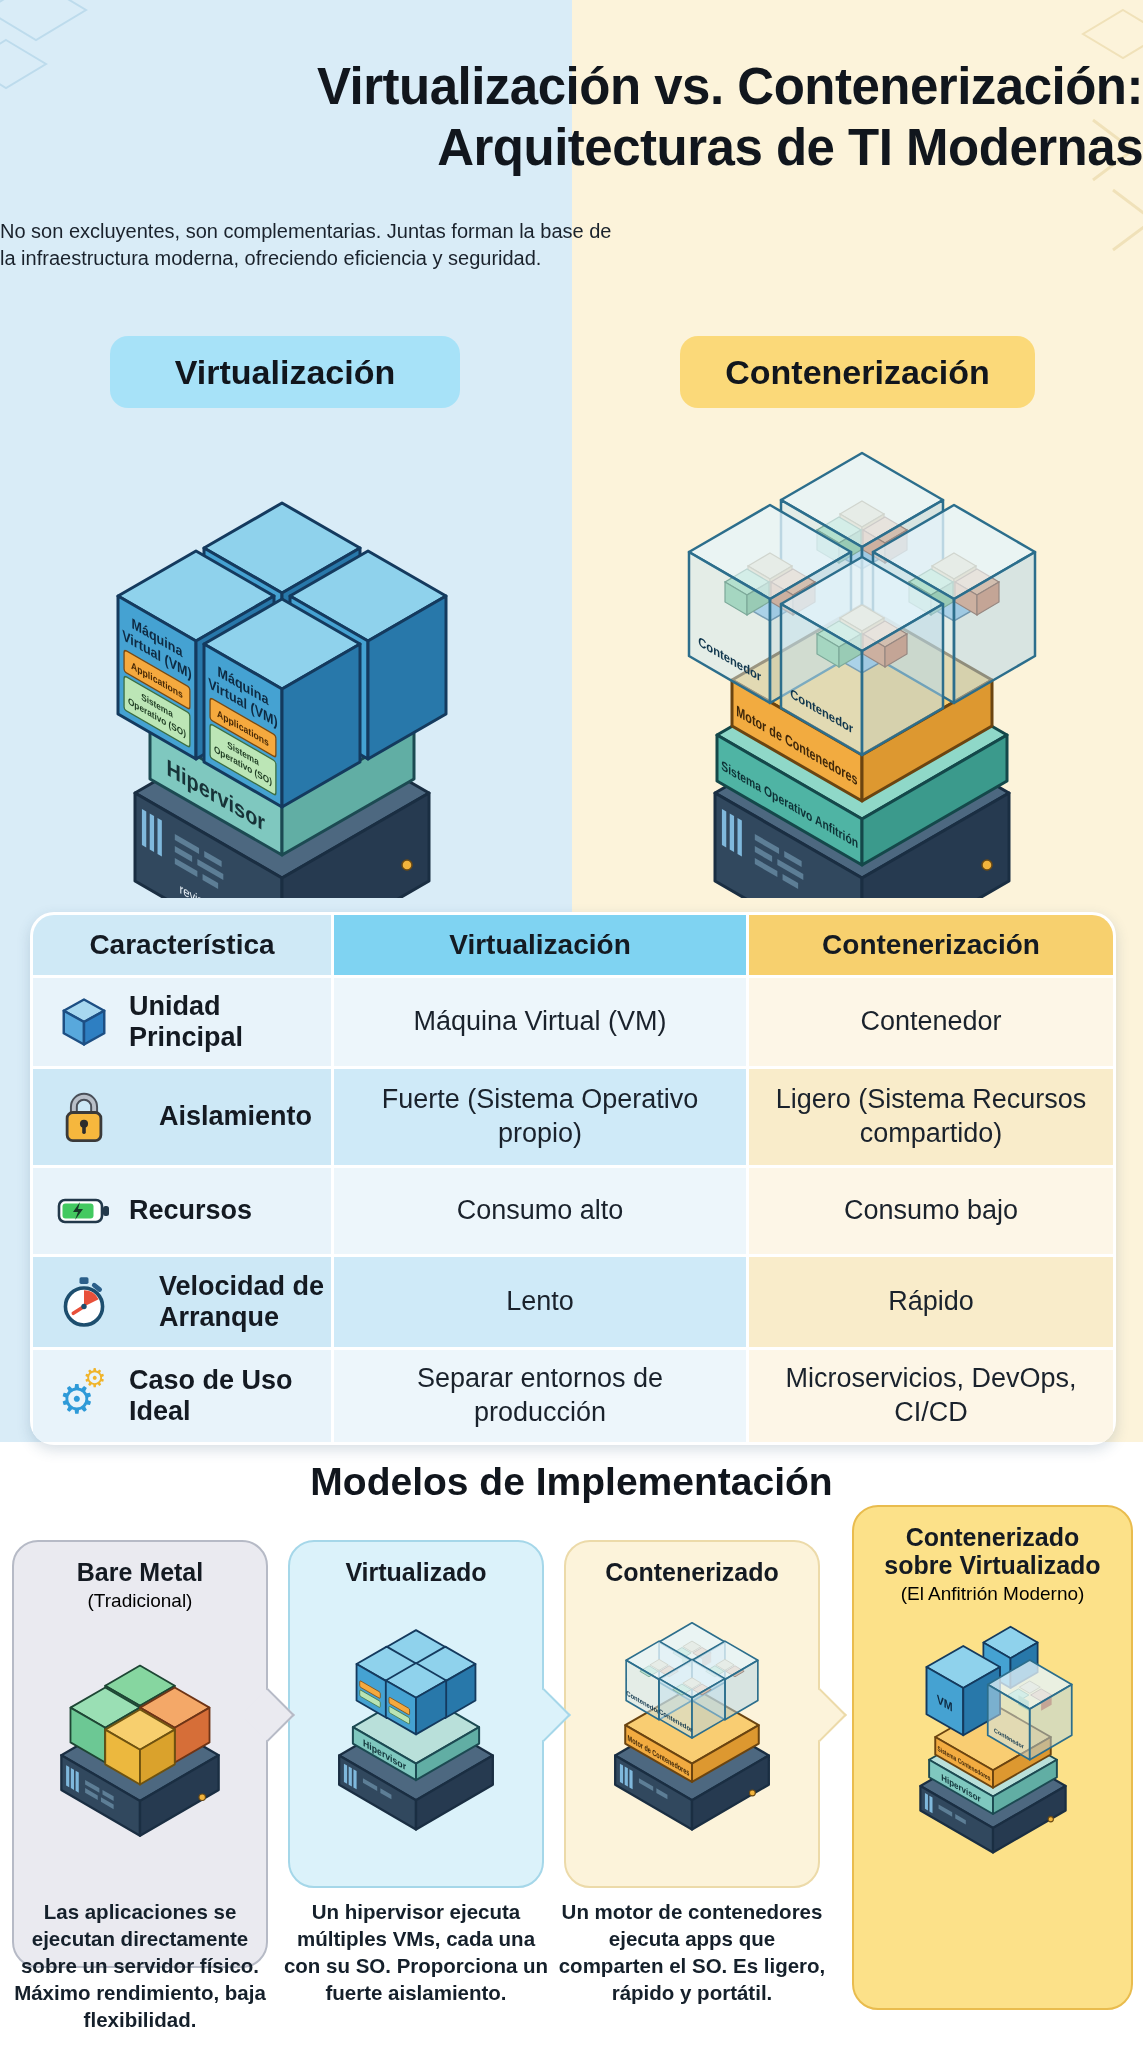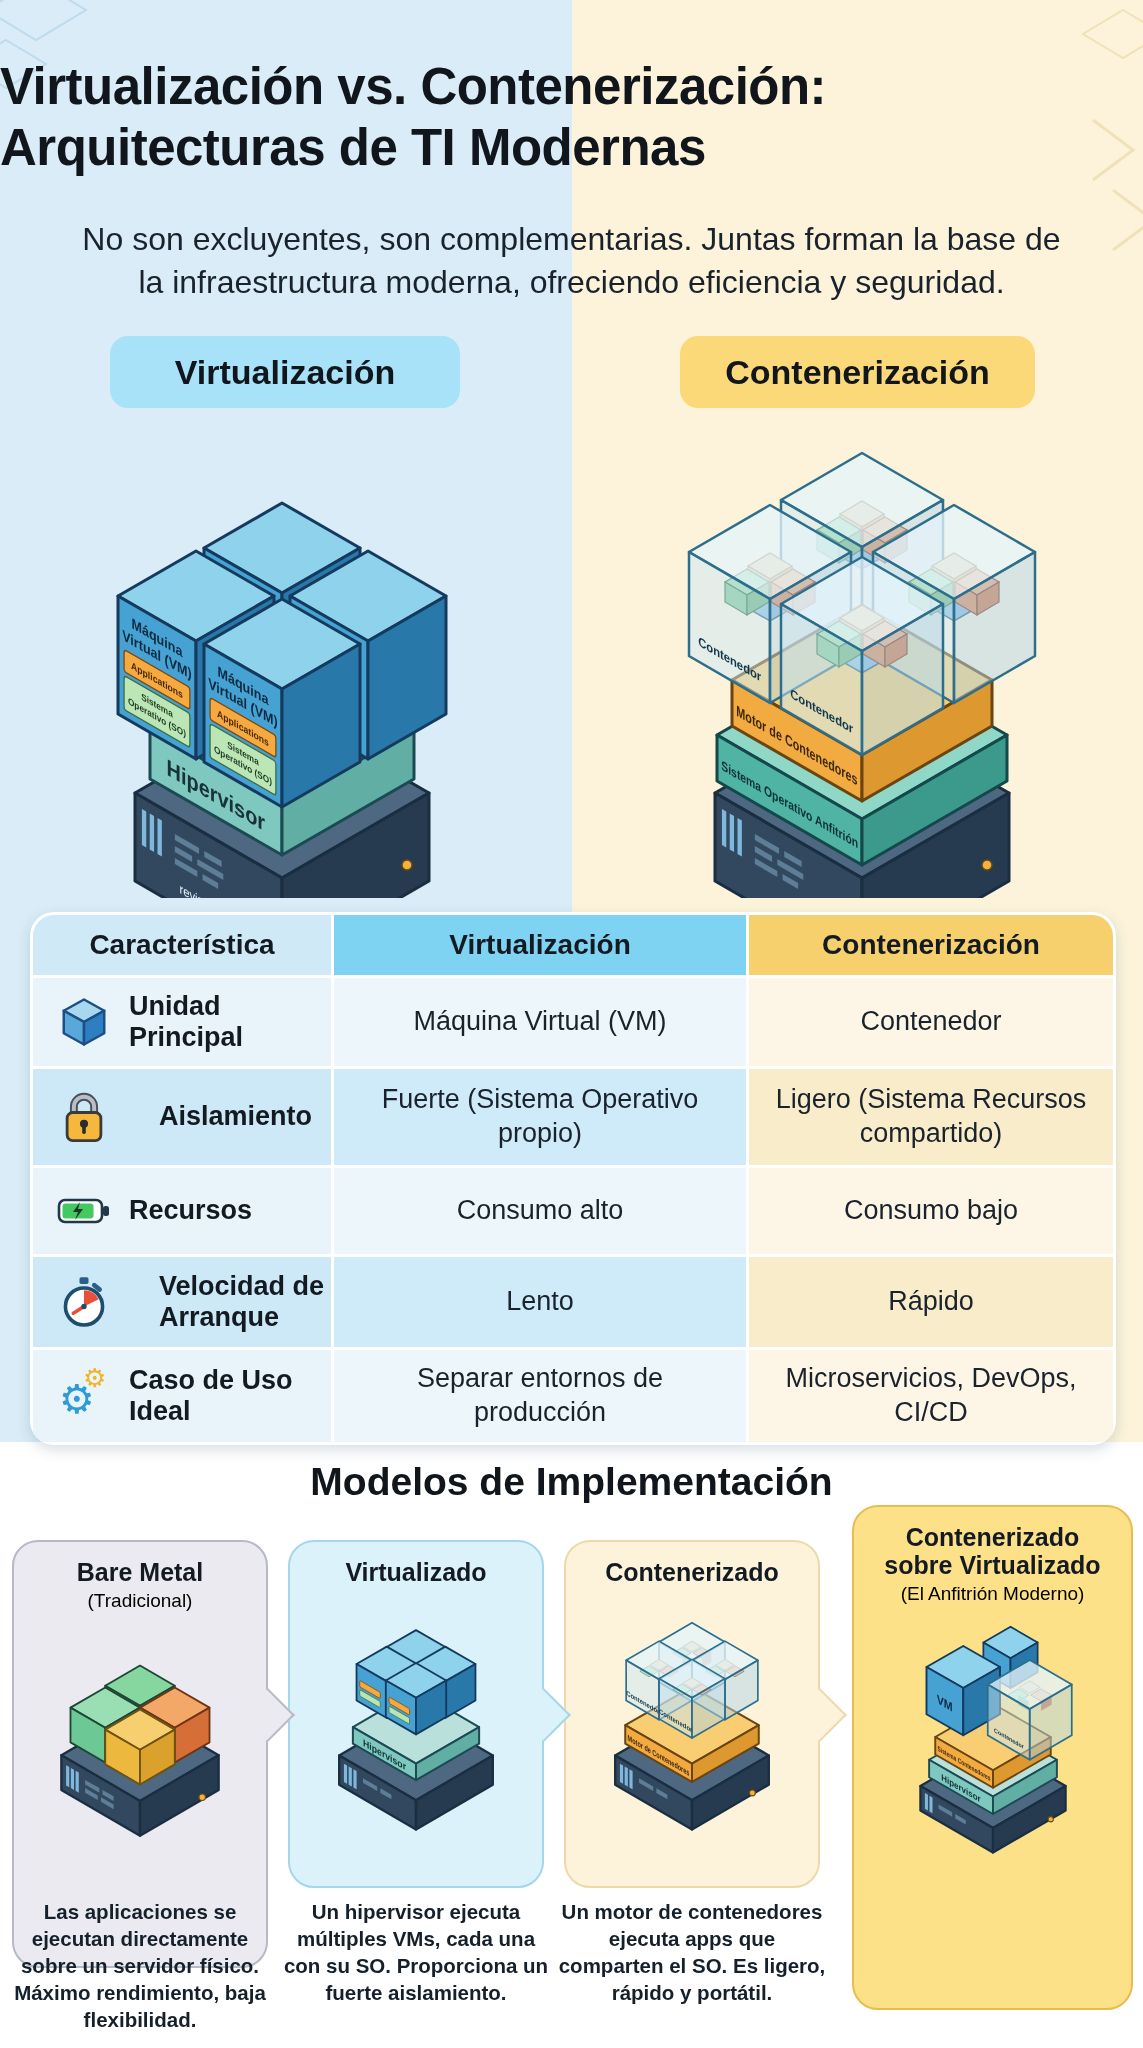--- a/index.html
+++ b/index.html
@@ -5,24 +5,24 @@
   html,body{margin:0;padding:0;}
   body{font-family:"Liberation Sans","DejaVu Sans",sans-serif;color:#15202b;}
   #page{position:relative;width:1143px;height:2048px;overflow:hidden;background:#ffffff;}
 
   
   .bg-left{position:absolute;left:0;top:0;width:572px;height:1442px;background:#d9ecf7;}
   .bg-right{position:absolute;left:572px;top:0;width:571px;height:1442px;background:#fcf3da;}
   .deco{position:absolute;opacity:.45;pointer-events:none;}
 
   
-  .title{position:absolute;left:0;top:56px;width:100%;text-align:left;
+  .title{position:absolute;left:0;top:56px;width:100%;text-align:right;
          font-size:51px;font-weight:800;line-height:1.2;letter-spacing:-.5px;color:#11161d;}
-  .subtitle{position:absolute;left:0;top:218px;width:100%;text-align:center;
-         font-size:32px;font-weight:500;line-height:1.35;color:#1a222c;}
+  .subtitle{position:absolute;left:0;top:218px;width:100%;
+         font-size:20px;font-weight:500;line-height:1.35;color:#1a222c;}
 
   
   .badge{position:absolute;top:336px;height:72px;border-radius:18px;display:flex;
          align-items:center;justify-content:center;font-size:34px;font-weight:800;color:#11161d;}
   .badge-virt{left:110px;width:350px;background:#a7e2f8;}
   .badge-cont{left:680px;width:355px;background:#fbd979;}
 
   .diagram{position:absolute;top:408px;width:500px;height:490px;}
   .diagram-virt{left:32px;}
   .diagram-cont{left:612px;}

